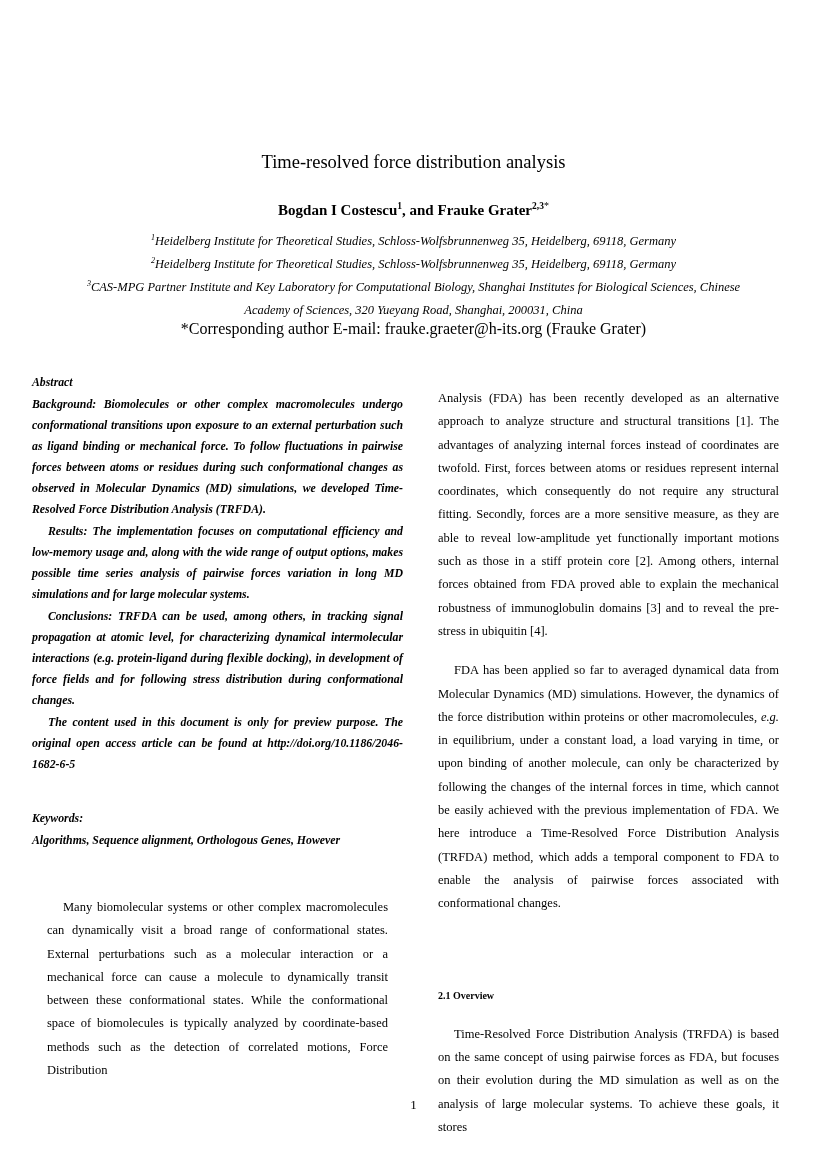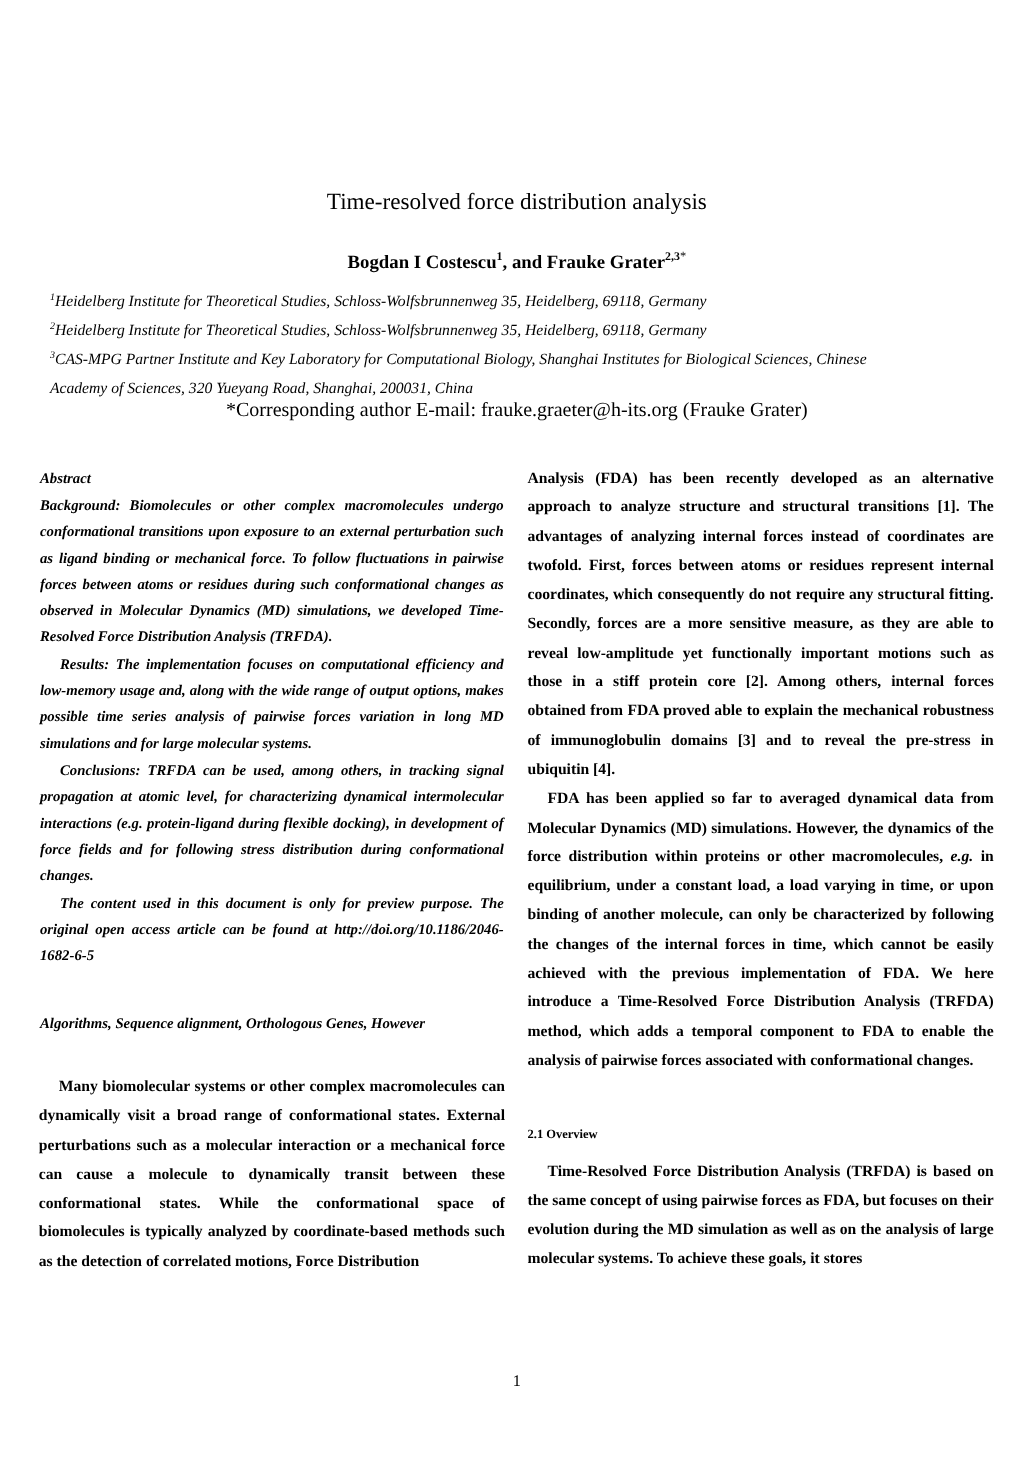--- a/index.html
+++ b/index.html
@@ -11,37 +11,37 @@
     position: absolute; top: 152px; left: 0; width: 827px; text-align: center;
     font-size: 18.5px; font-weight: normal;
   }
   .authors {
     position: absolute; top: 200px; left: 0; width: 827px; text-align: center;
     font-size: 15px; font-weight: bold; font-family: Liberation Serif, serif;
   }
   .authors sup { font-size: 9.5px; }
   .authors .star { font-weight: normal; font-size: 10px; vertical-align: super; }
   .affil {
-    position: absolute; left: 40px; width: 747px; text-align: left;
+    position: absolute; left: 40px; width: 747px; text-align: center;
     font-size: 12.5px; font-style: italic; line-height: 23px;
   }
   .affil sup { font-size: 8px; }
   .corr {
     position: absolute; top: 320px; left: 0; width: 827px; text-align: center;
     font-size: 16px;
   }
   .col { position: absolute; width: 373px; font-size: 12.5px; line-height: 23.3px; text-align: justify; }
   .col-left { left: 31px; top: 371px; }
   .col-right { left: 422px; top: 371px; }
   .abs { font-style: italic; font-weight: bold; font-size: 11.8px; line-height: 21px; text-align: justify; }
   .abs p { margin: 1px; }
   .indent { text-indent: 16px; }
   .section-head { font-weight: bold; font-size: 15px; margin: 0; }
   .subsection-head { font-weight: bold; font-size: 10px; margin: 0; }
-  .body p { margin: 0; font-weight: bold; }
+  .body p { margin: 16px; }
   .page-num { position: absolute; top: 1097px; left: 0; width: 827px; text-align: center; font-size: 13px; }
   i.em { font-style: italic; }
 </style>
 </head>
 <body>
 
 <div class="title">Time-resolved force distribution analysis</div>
 
 <div class="authors">
   <span>Bogdan I Costescu</span><sup>1</sup><span>, and </span><span>Frauke Grater</span><sup>2,3</sup><span class="star">*</span>
@@ -61,20 +61,21 @@
 <div class="corr">*Corresponding author E-mail: frauke.graeter@h-its.org (Frauke Grater)</div>
 
 <div class="col col-left">
   <div class="abs">
     <p>Abstract</p>
     <p>Background: Biomolecules or other complex macromolecules undergo conformational transitions upon exposure to an external perturbation such as ligand binding or mechanical force. To follow fluctuations in pairwise forces between atoms or residues during such conformational changes as observed in Molecular Dynamics (MD) simulations, we developed Time-Resolved Force Distribution Analysis (TRFDA).</p>
     <p class="indent">Results: The implementation focuses on computational efficiency and low-memory usage and, along with the wide range of output options, makes possible time series analysis of pairwise forces variation in long MD simulations and for large molecular systems.</p>
     <p class="indent">Conclusions: TRFDA can be used, among others, in tracking signal propagation at atomic level, for characterizing dynamical intermolecular interactions (e.g. protein-ligand during flexible docking), in development of force fields and for following stress distribution during conformational changes.</p>
     <p class="indent">The content used in this document is only for preview purpose. The original open access article can be found at http://doi.org/10.1186/2046-1682-6-5</p>
     <div style="height:31px;"></div>
+    <p>Keywords:</p>
     <p>Algorithms, Sequence alignment, Orthologous Genes, However</p>
   </div>
   <div style="height:28px;"></div>
   <div class="body">
     <p class="indent">Many biomolecular systems or other complex macromolecules can dynamically visit a broad range of conformational states. External perturbations such as a molecular interaction or a mechanical force can cause a molecule to dynamically transit between these conformational states. While the conformational space of biomolecules is typically analyzed by coordinate-based methods such as the detection of correlated motions, Force Distribution</p>
   </div>
 </div>
 
 <div class="col col-right body">
   <p>Analysis (FDA) has been recently developed as an alternative approach to analyze structure and structural transitions [1]. The advantages of analyzing internal forces instead of coordinates are twofold. First, forces between atoms or residues represent internal coordinates, which consequently do not require any structural fitting. Secondly, forces are a more sensitive measure, as they are able to reveal low-amplitude yet functionally important motions such as those in a stiff protein core [2]. Among others, internal forces obtained from FDA proved able to explain the mechanical robustness of immunoglobulin domains [3] and to reveal the pre-stress in ubiquitin [4].</p>

